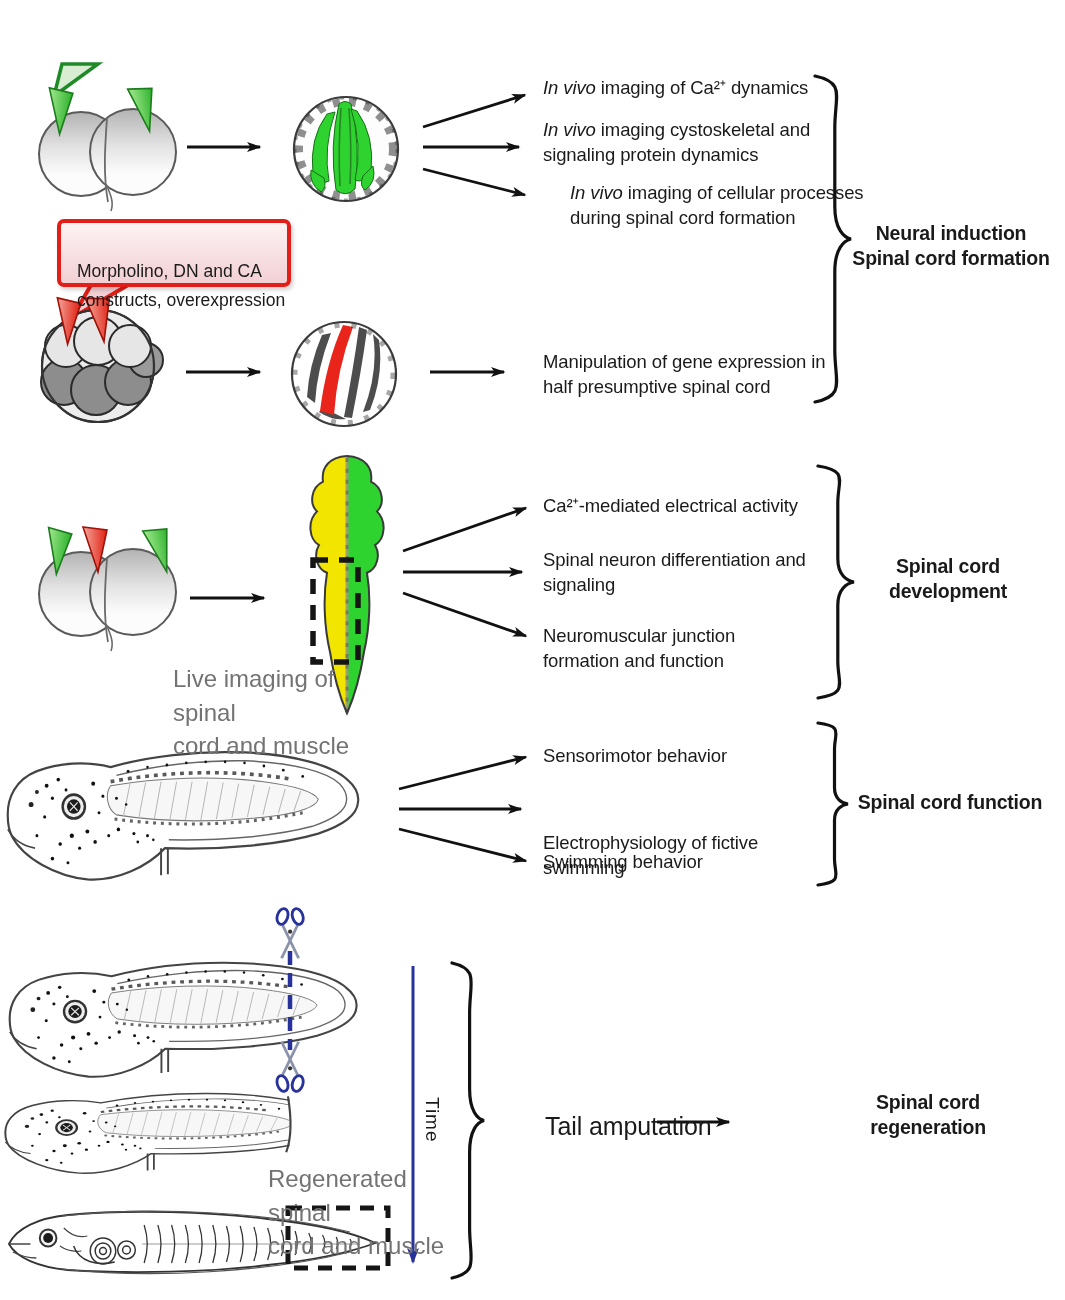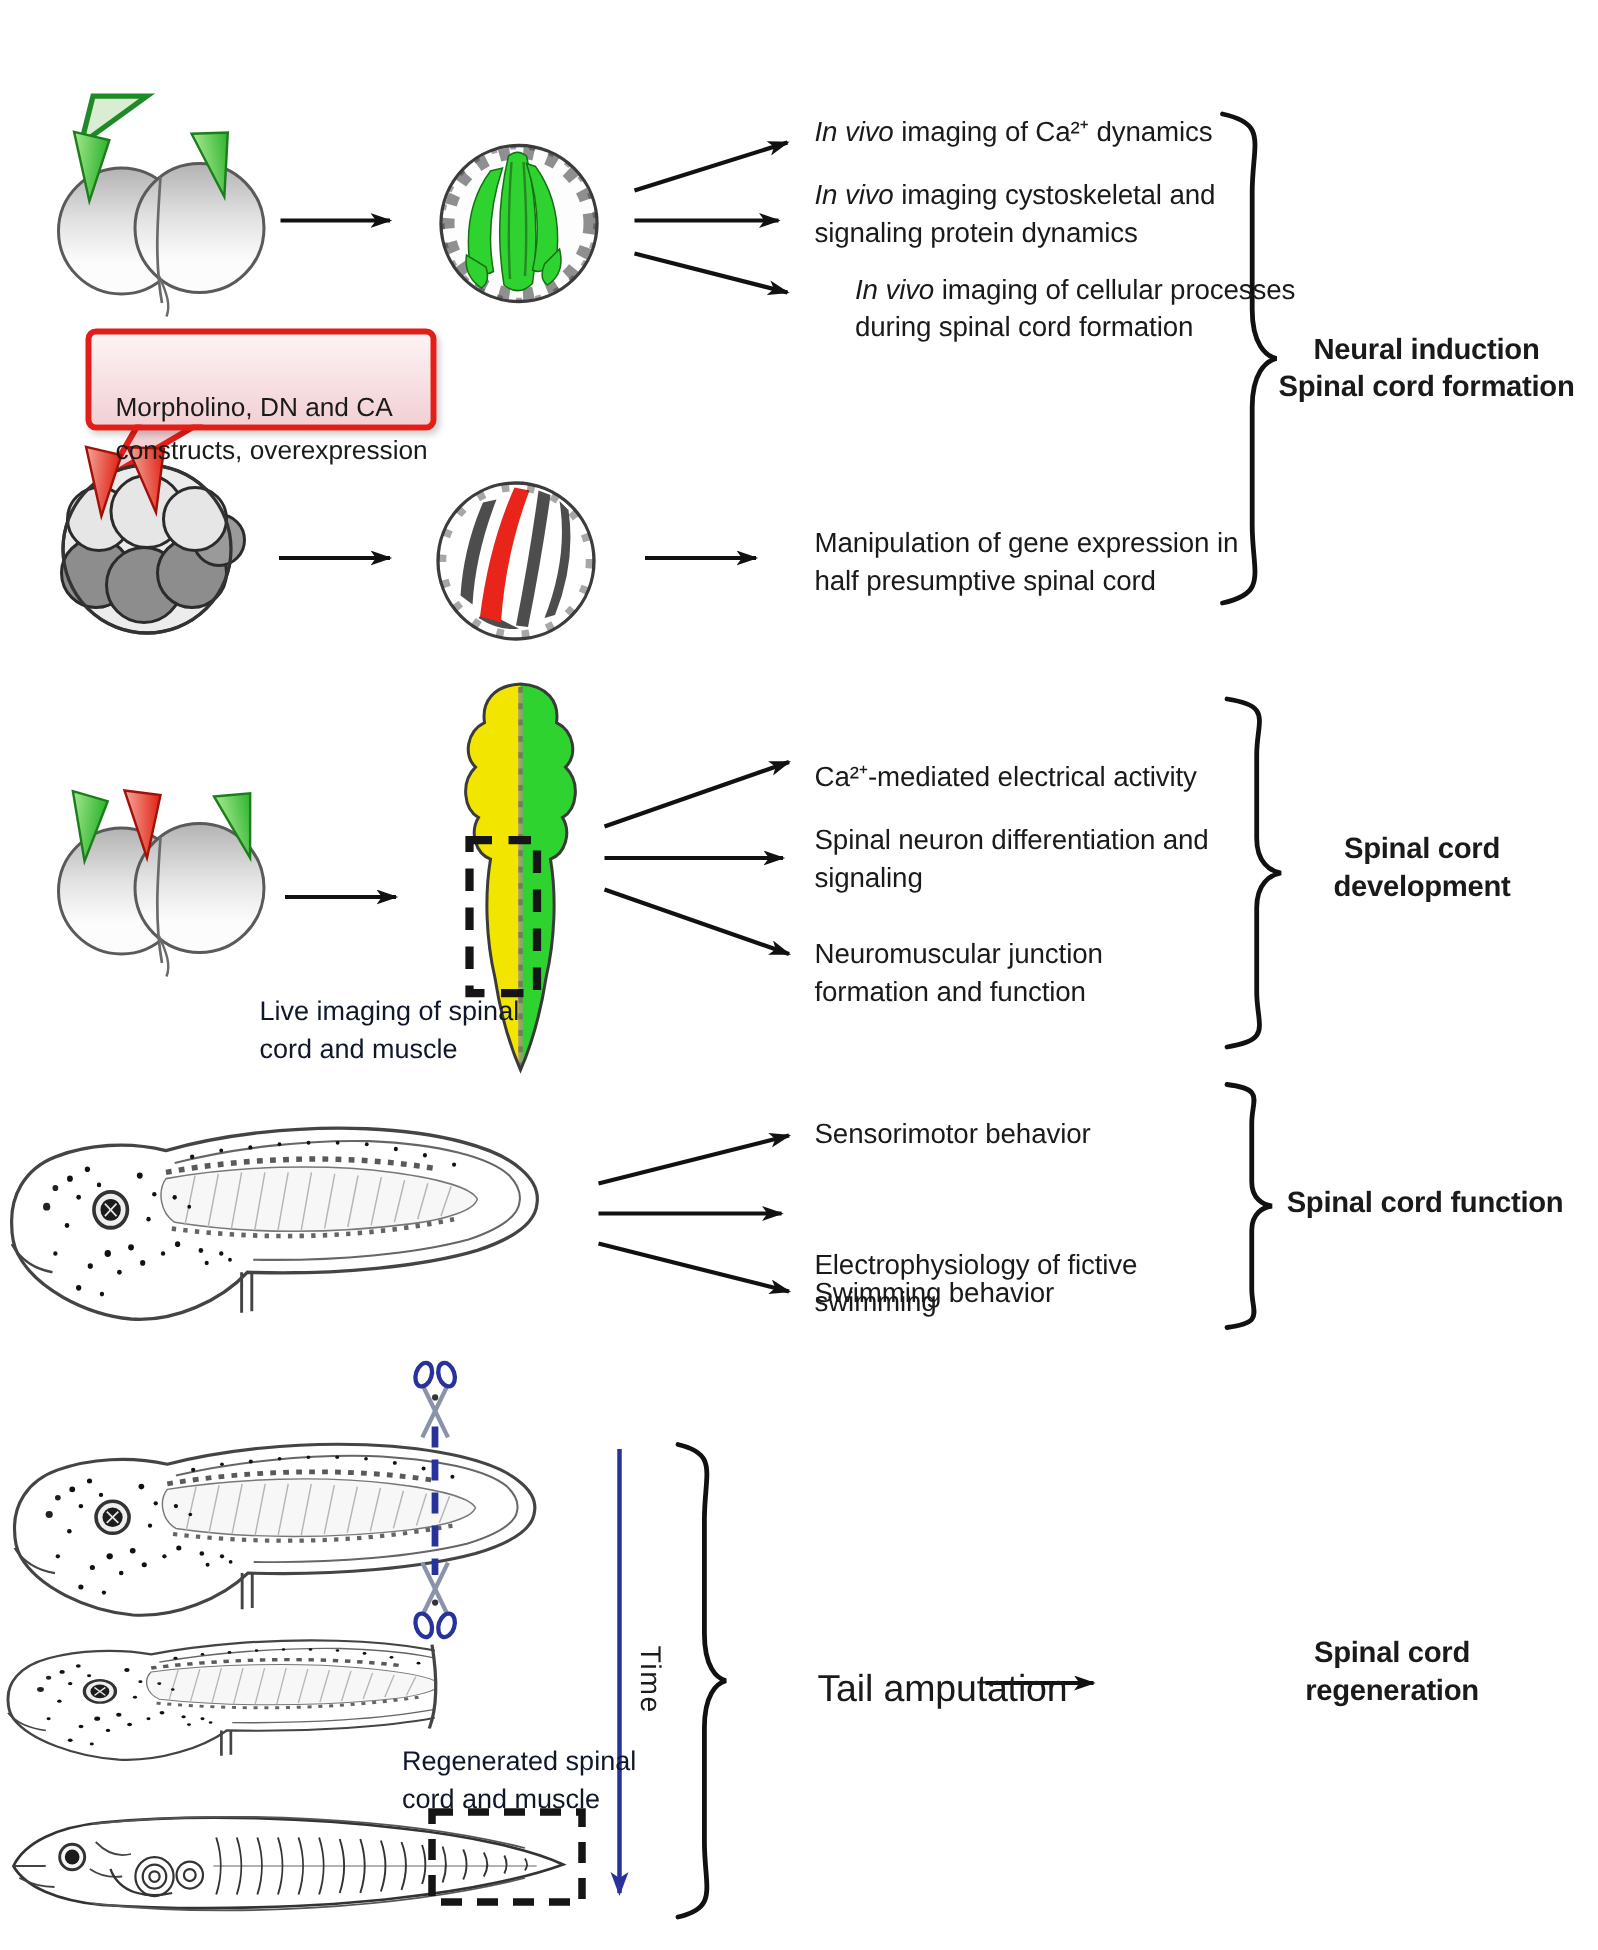--- a/index.html
+++ b/index.html
@@ -3,21 +3,21 @@
 <meta charset="utf-8">
 <style>
   html,body{margin:0;padding:0;background:#fff;}
   .stage{position:relative;width:1065px;height:1300px;background:#fff;overflow:hidden;
          font-family:"Liberation Sans",sans-serif;color:#1a1a1a;}
   .stage > svg{position:absolute;left:0;top:0;}
   .t{position:absolute;font-size:18.5px;line-height:1.33;letter-spacing:-0.1px;}
   .t i{font-style:italic;}
   .bold-label{position:absolute;font-weight:bold;font-size:19.5px;line-height:1.28;
               text-align:center;white-space:pre-line;letter-spacing:-0.2px;}
-  .blue-note{position:absolute;color:#0f172a;font-size:18px;line-height:1.4;white-space:pre-line;}
+  .blue-note{position:absolute;color:#737373;font-size:24px;line-height:1.4;white-space:pre-line;}
   .bubble{position:absolute;box-sizing:border-box;white-space:pre-line;font-size:17.5px;
           line-height:1.65;border-radius:7px;box-shadow:2px 3px 4px rgba(0,0,0,0.18);}
   .bubble.green{border:3.5px solid #1f8a28;background:linear-gradient(#f6fbf4,#d7ecd0);
                 padding:5px 0 0 15px;}
   .bubble.red{border:4px solid #e11e17;background:linear-gradient(#fdf3f3,#f2d0d4);
               padding:5px 0 0 12px;}
   .time-label{position:absolute;writing-mode:vertical-rl;font-size:19px;letter-spacing:1px;}
 </style>
 </head>
 <body>
@@ -316,21 +316,21 @@
   <i>In vivo</i><span> imaging cystoskeletal and signaling protein dynamics</span>
 </div>
 <div class="t" style="left:570px;top:181px;width:335px;">
   <i>In vivo</i><span> imaging of cellular processes during spinal cord formation</span>
 </div>
 <div class="bold-label" style="left:845px;top:221px;width:212px;">Neural induction
 Spinal cord formation</div>
 
 <div class="t" style="left:543px;top:350px;width:290px;">Manipulation of gene expression in half presumptive spinal cord</div>
 
-<div class="t" style="left:543px;top:506px;width:330px;">Ca²⁺-mediated electrical activity</div>
+<div class="t" style="left:543px;top:494px;width:330px;">Ca²⁺-mediated electrical activity</div>
 <div class="t" style="left:543px;top:548px;width:280px;">Spinal neuron differentiation and signaling</div>
 <div class="t" style="left:543px;top:624px;width:260px;">Neuromuscular junction formation and function</div>
 <div class="bold-label" style="left:848px;top:554px;width:200px;">Spinal cord
 development</div>
 <div class="blue-note" style="left:173px;top:662px;width:210px;">Live imaging of spinal
 cord and muscle</div>
 
 <div class="t" style="left:543px;top:744px;width:300px;">Sensorimotor behavior</div>
 <div class="t" style="left:543px;top:783px;width:250px;margin-top:48px;">Electrophysiology of fictive swimming</div>
 <div class="t" style="left:543px;top:850px;width:300px;">Swimming behavior</div>

